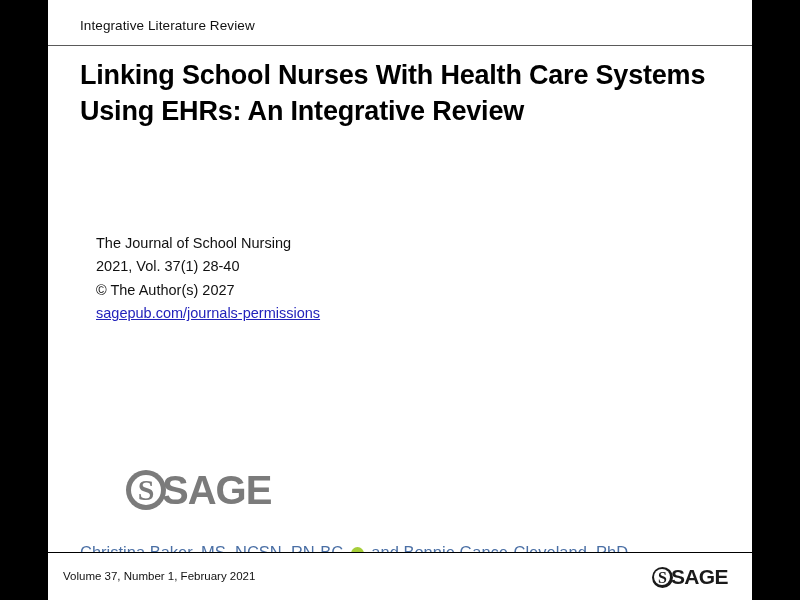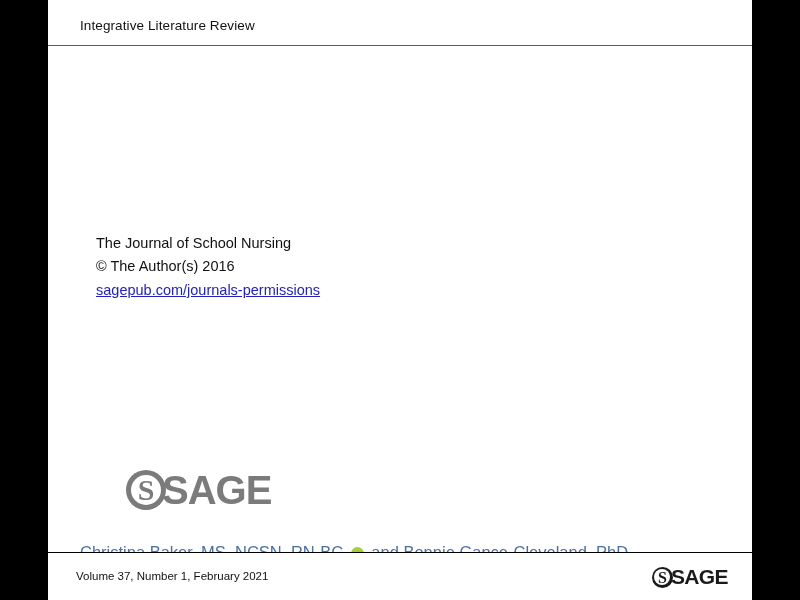--- a/index.html
+++ b/index.html
@@ -141,21 +141,21 @@
     position: absolute;
     left: 48px;
     top: 552px;
     width: 704px;
     height: 48px;
     background: #ffffff;
     border-top: 1px solid #000000;
   }
   .footer-text {
     position: absolute;
-    left: 28px;
+    left: 15px;
     top: 17px;
     font-size: 11.5px;
     color: #111111;
   }
   .sage-logo-small {
     position: absolute;
     right: 24px;
     top: 12px;
     display: flex;
     align-items: center;
@@ -202,24 +202,26 @@
 <body>
 
 <div class="slide">
 
   <div class="page">
 
     <div class="running-head">Integrative Literature Review</div>
 
     <div class="rule"></div>
 
+    <div class="title">Linking School Nurses With Health Care Systems Using EHRs: An Integrative Review</div>
 
     <div class="meta">
       <span class="line">The Journal of School Nursing</span>
-      <span class="line">© The Author(s) 2016</span>
+      <span class="line">2021, Vol. 37(1) 28-40</span>
+      <span class="line">© The Author(s) 2027</span>
       <span class="line"><a class="link" href="#">sagepub.com/journals-permissions</a></span>
     </div>
 
     <div class="sage-logo-big">
       <span class="mark">
         <span class="s">S</span>
       </span>
       <span class="word">SAGE</span>
     </div>
 

